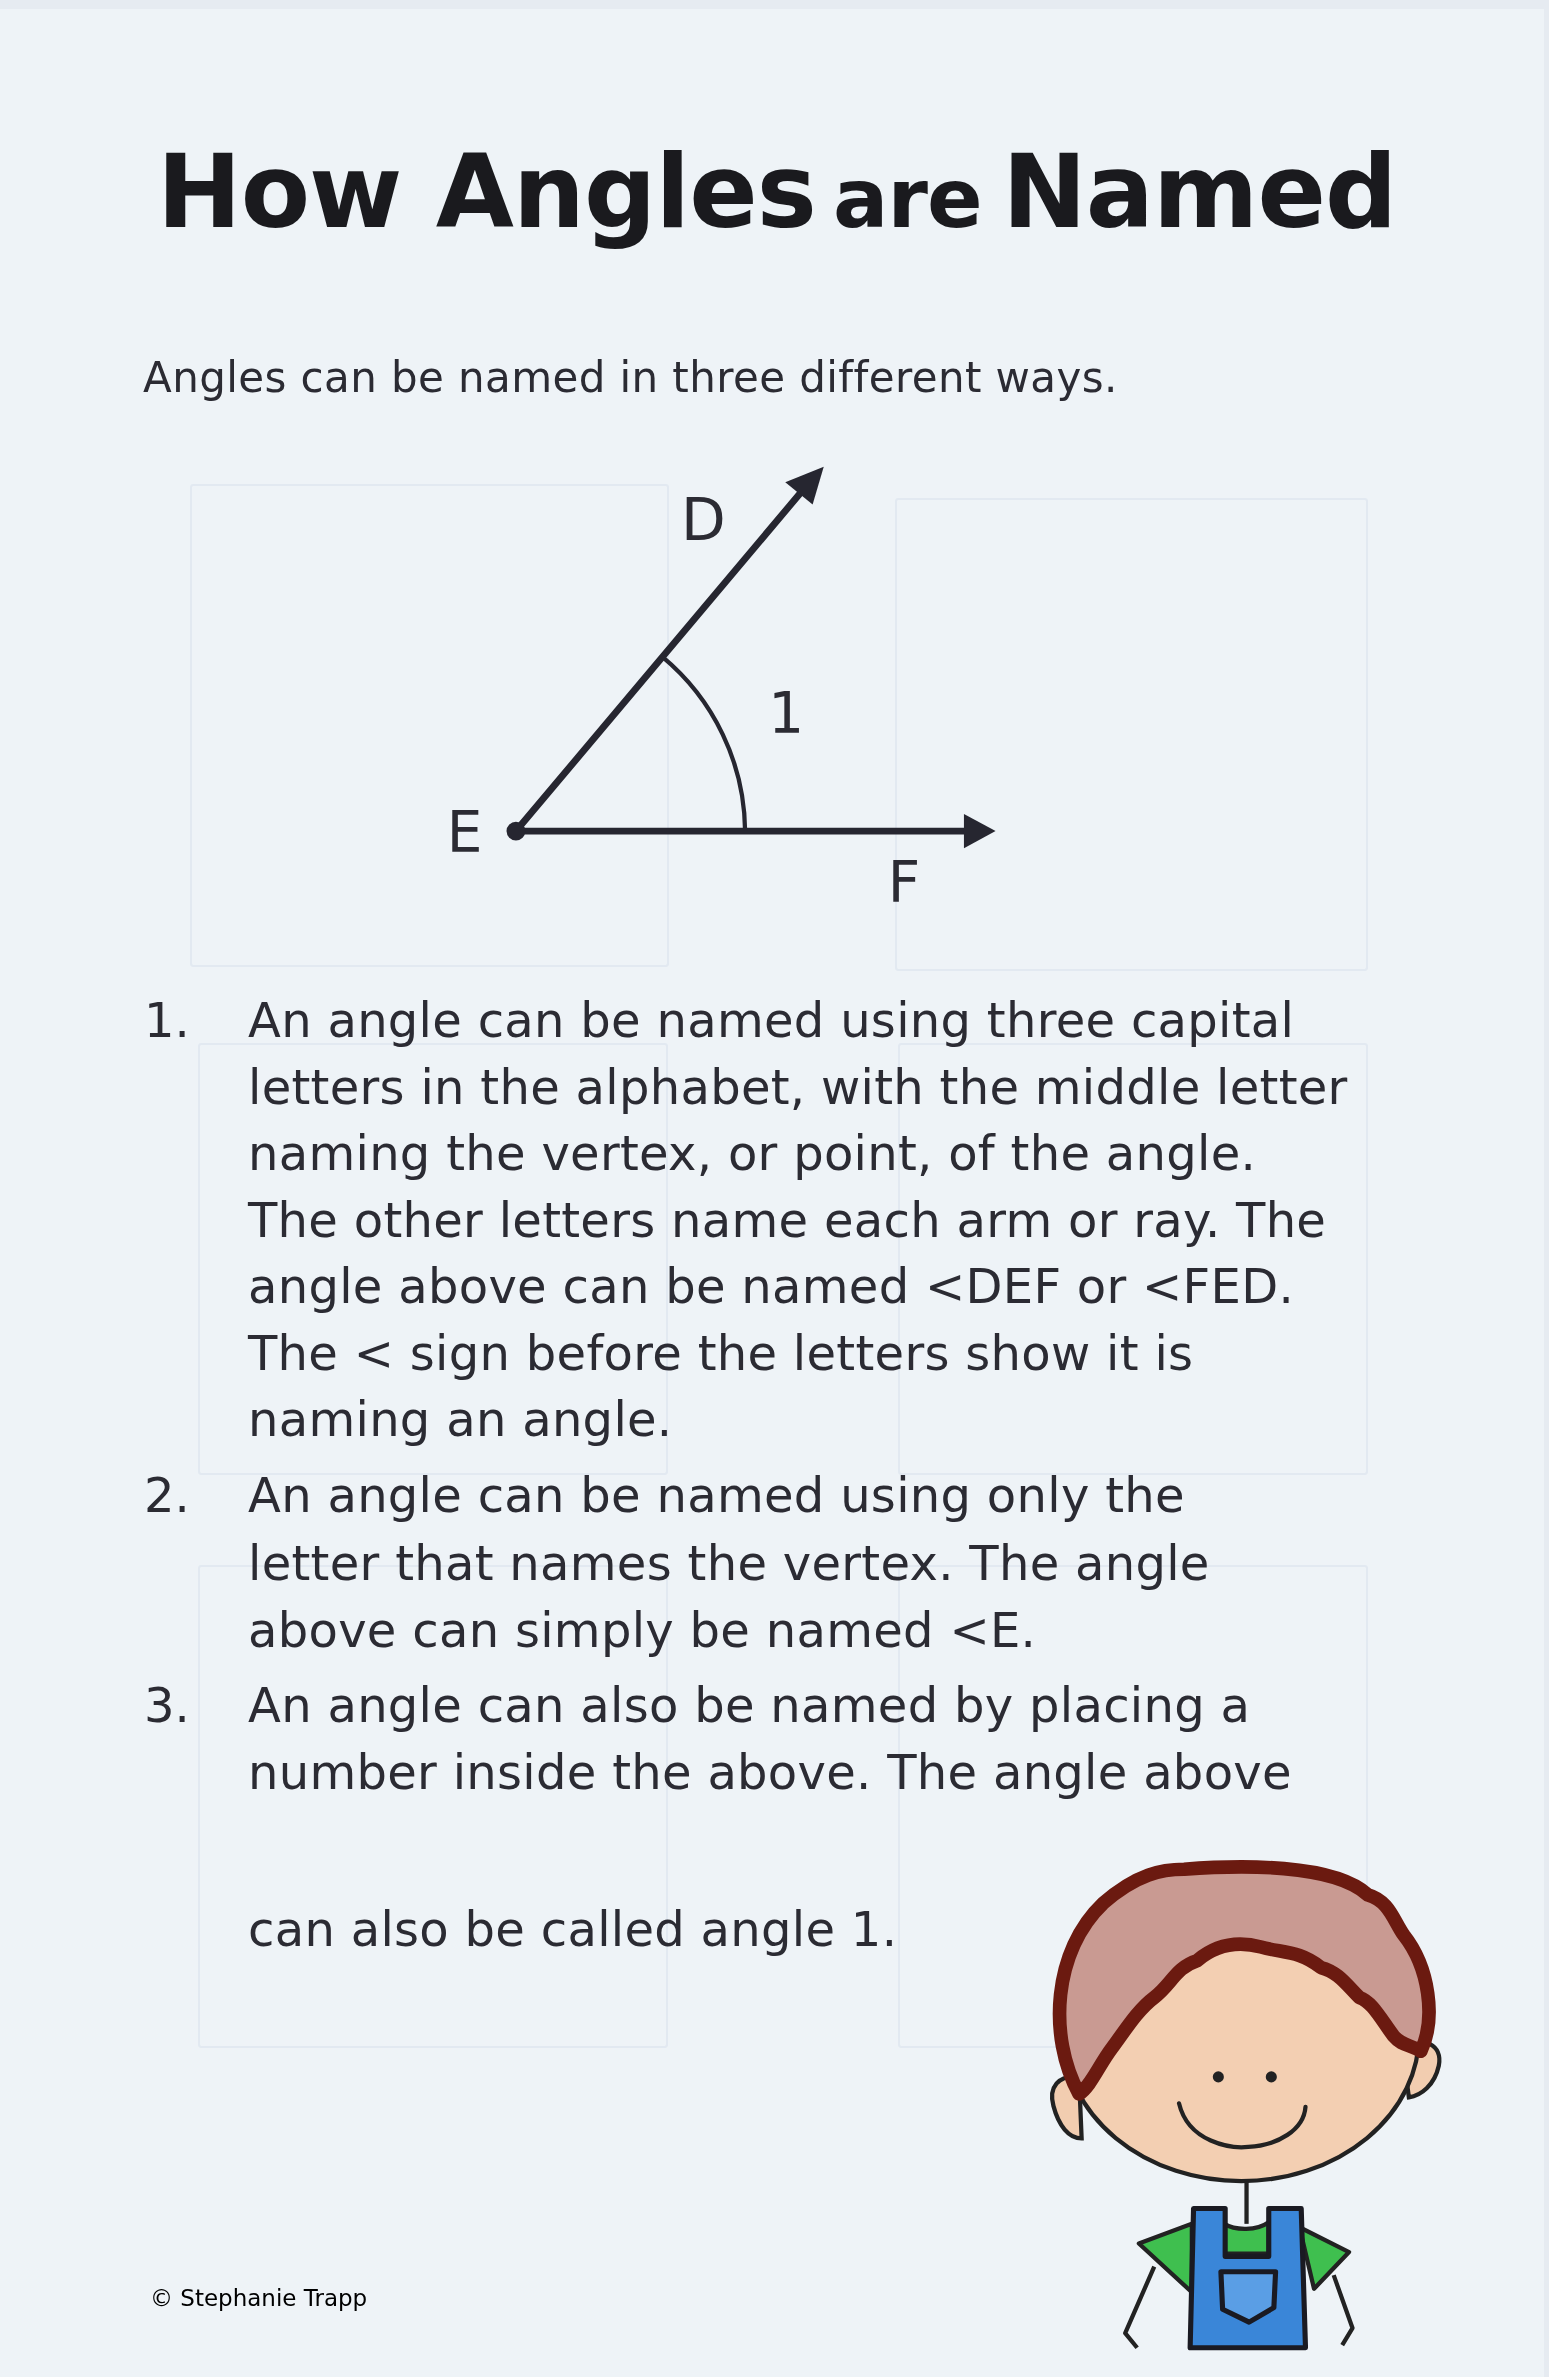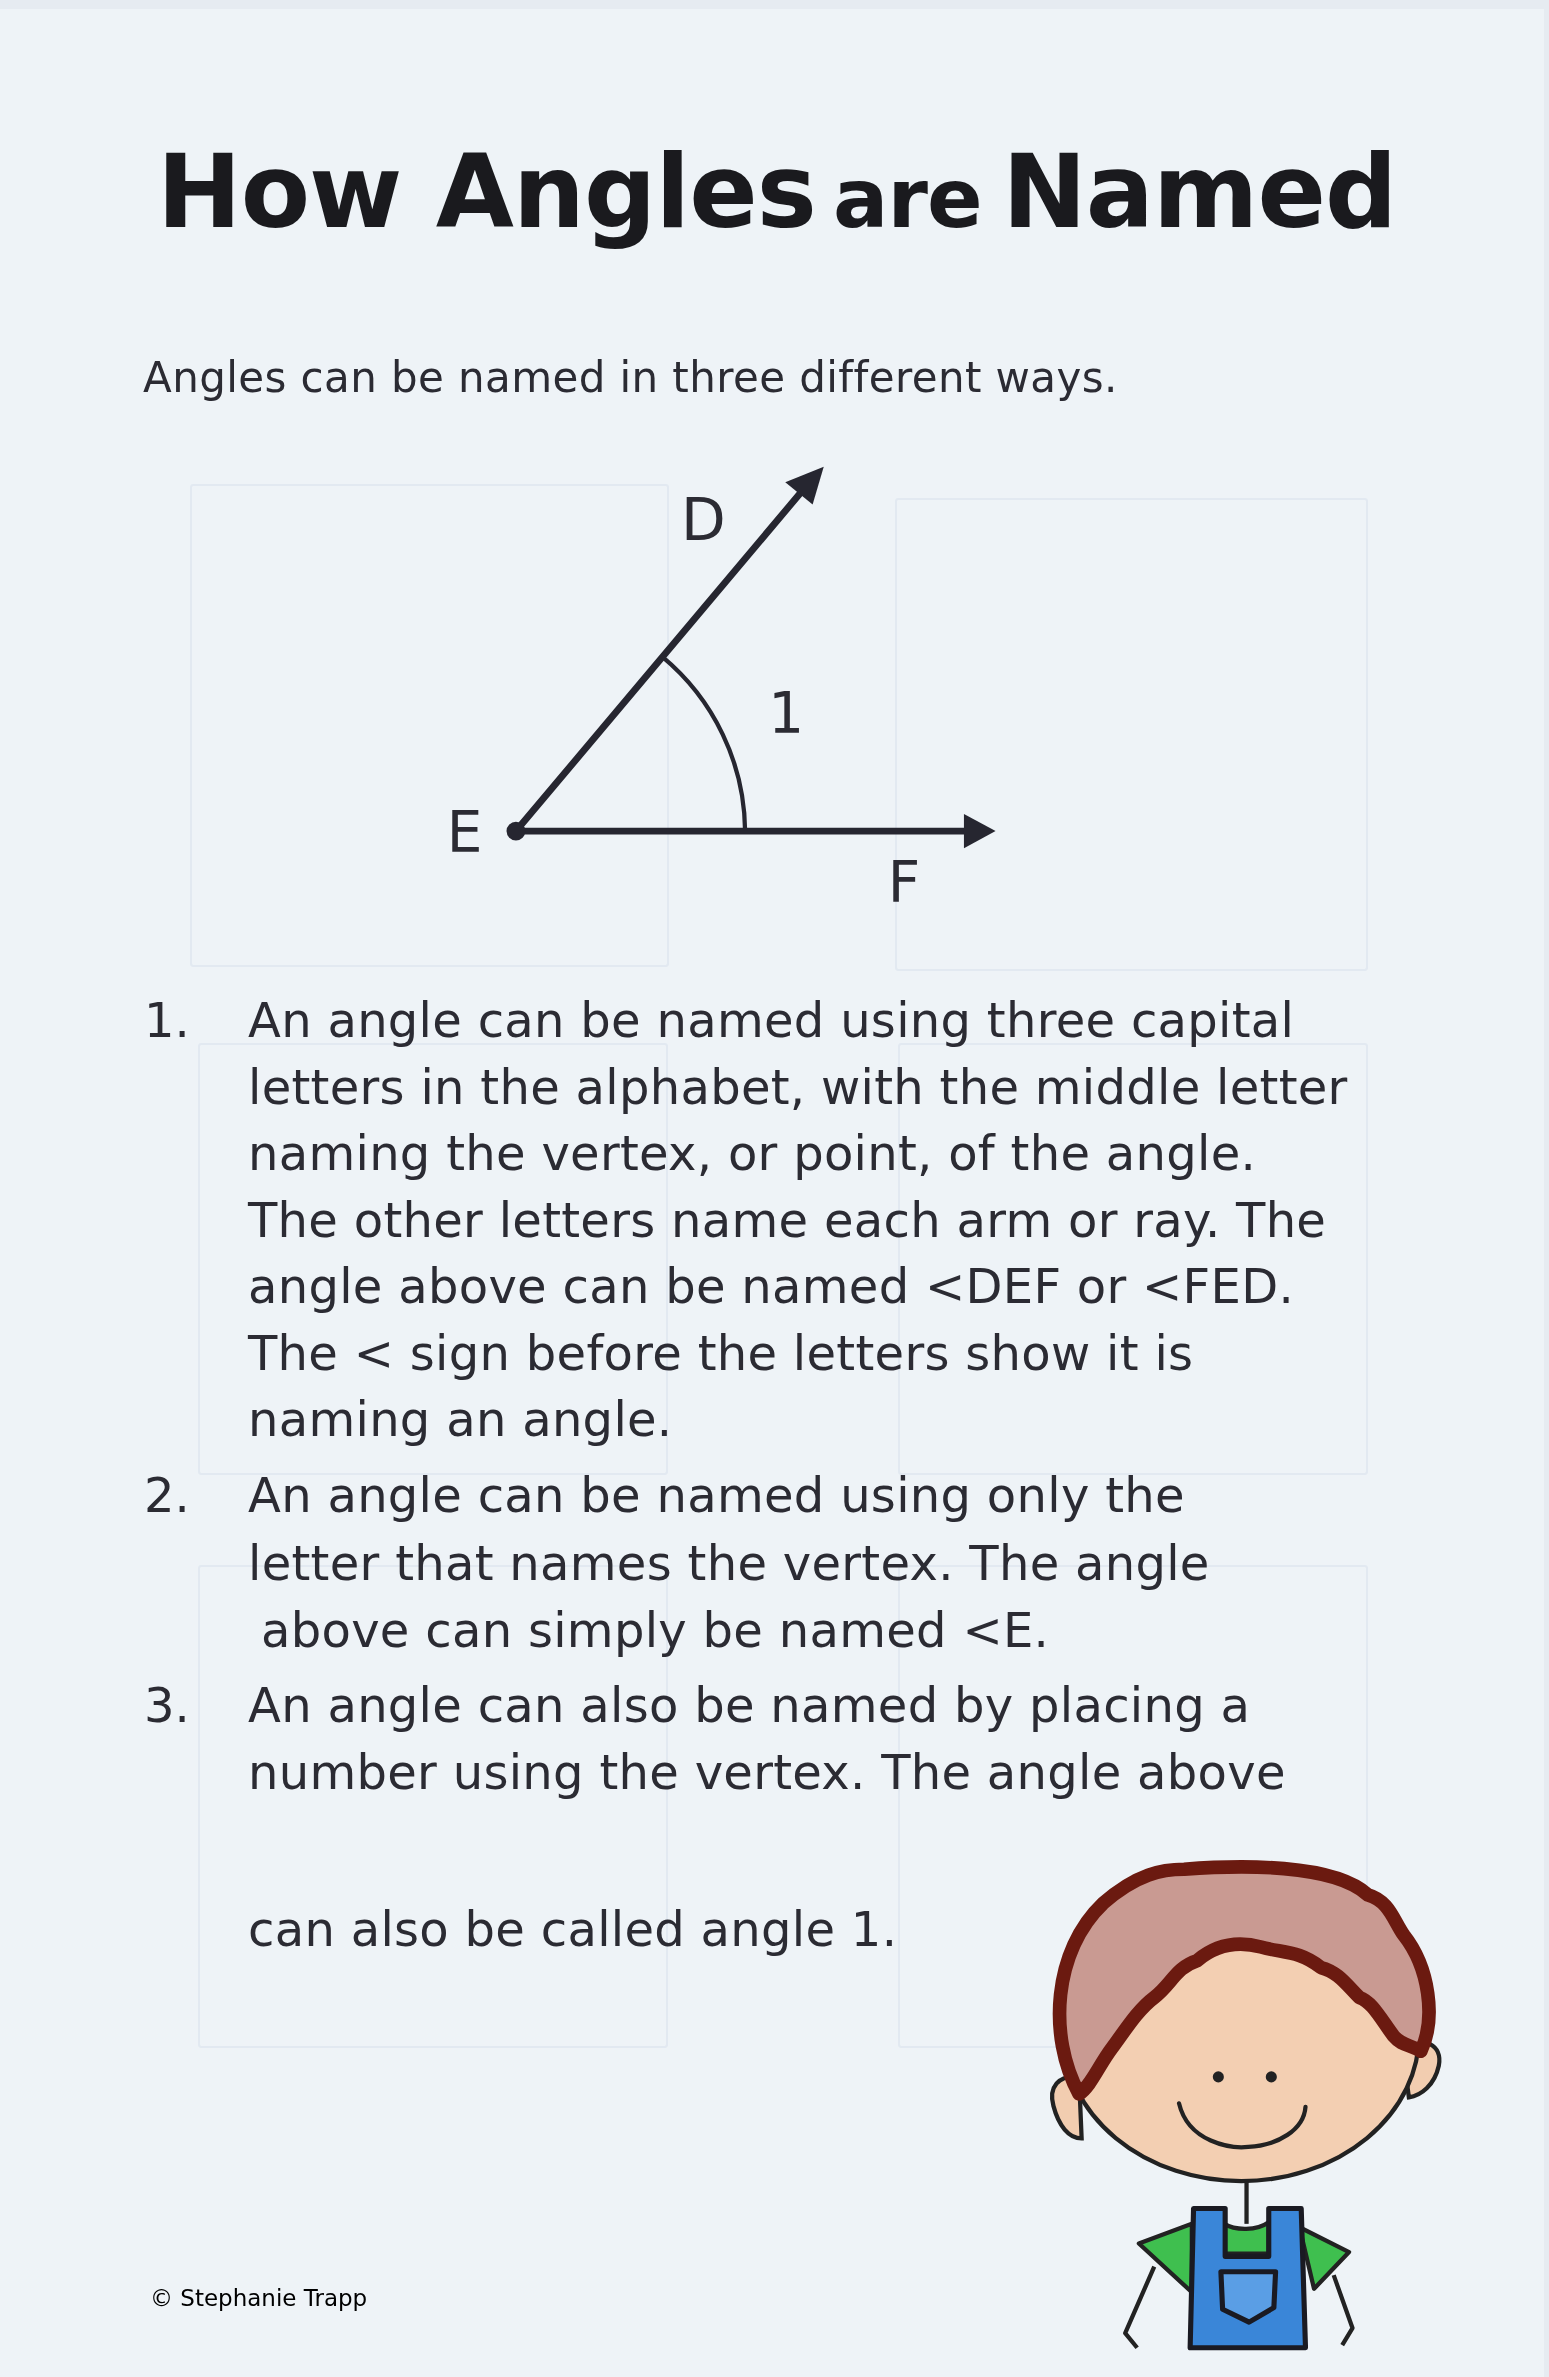--- a/index.html
+++ b/index.html
@@ -88,25 +88,25 @@
   <div class="item-line" style="top:1054px;">letters in the alphabet, with the middle letter</div>
   <div class="item-line" style="top:1120px;">naming the vertex, or point, of the angle.</div>
   <div class="item-line" style="top:1187px;">The other letters name each arm or ray. The</div>
   <div class="item-line" style="top:1253px;">angle above can be named &lt;DEF or &lt;FED.</div>
   <div class="item-line" style="top:1320px;text-align:center;">The &lt; sign before the letters show it is</div>
   <div class="item-line" style="top:1386px;">naming an angle.</div>
 
   <div class="item-num" style="top:1462px;">2.</div>
   <div class="item-line" style="top:1462px;">An angle can be named using only the</div>
   <div class="item-line" style="top:1530px;text-align:right;">letter that names the vertex.  The angle</div>
-  <div class="item-line" style="top:1597px;margin-left:13px;">above can simply be named &lt;E.</div>
+  <div class="item-line" style="top:1597px;">above can simply be named &lt;E.</div>
 
   <div class="item-num" style="top:1672px;">3.</div>
   <div class="item-line" style="top:1672px;">An angle can also be named by placing a</div>
-  <div class="item-line" style="top:1739px;">number using the vertex.  The angle above</div>
+  <div class="item-line" style="top:1739px;">number inside the above.  The angle above</div>
   <div class="item-line" style="top:1896px;">can also be called angle 1.</div>
 </div>
 
 <svg class="kid" viewBox="1180 2150 632 630" width="540" height="539">
 
   <path d="M 1262 2428 C 1238 2425 1226 2440 1232 2462 C 1238 2485 1250 2500 1265 2500 Z" fill="#f2cdb0" stroke="#222" stroke-width="5"></path>
   <path d="M 1640 2392 C 1665 2380 1688 2390 1683 2415 C 1678 2438 1662 2450 1648 2452 Z" fill="#f2cdb0" stroke="#222" stroke-width="5"></path>
 
   <ellipse cx="1452" cy="2378" rx="208" ry="172" fill="#f3cfb2" stroke="#222" stroke-width="5"></ellipse>
 

